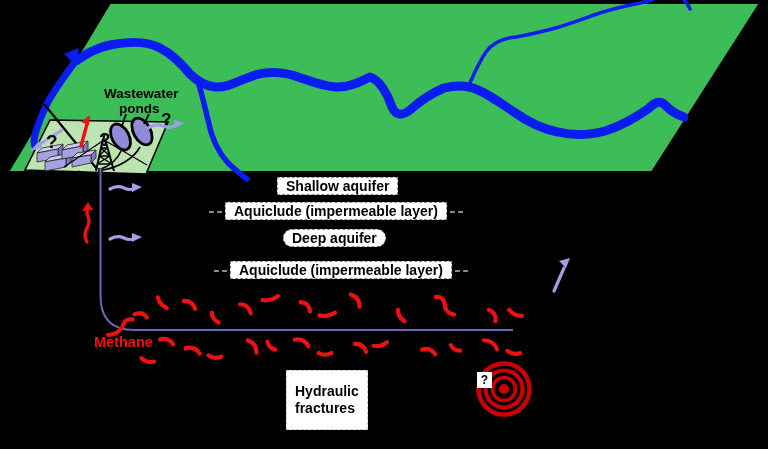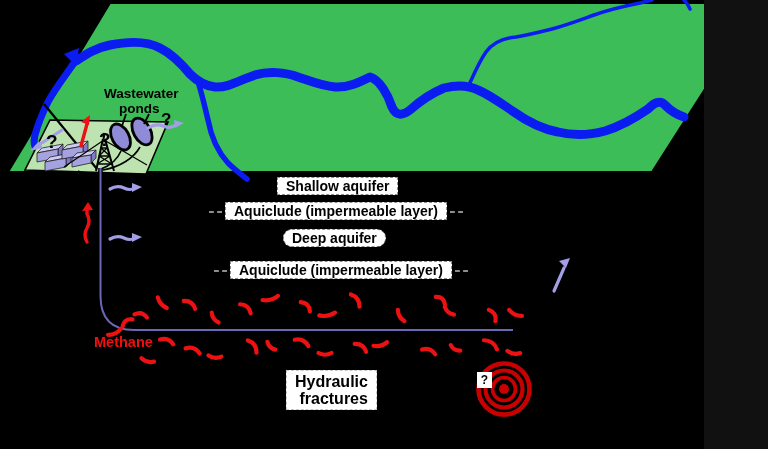--- a/index.html
+++ b/index.html
@@ -1,16 +1,16 @@
 <!DOCTYPE html>
 <html style="--background: #000000; --field_green: #3cbd58; --pad_green: #bde4b0; --river_blue: #0b1cf0; --lavender: #a29fe6; --pond_fill: #8f8bd6; --truck_front: #a5a2e2; --truck_top: #cfccf2; --truck_side: #807cc4; --red: #ee1111; --dark_red: #c80000; --well_blue: #6a66b8; --label_bg: #ffffff; --dash_gray: #8d8d8d;"><head>
 <meta charset="utf-8">
 <style>
   html,body{margin:0;padding:0;background:#111;}
-  .stage{position:relative;width:704px;height:449px;background:var(--background,#000);
+  .stage{position:relative;width:768px;height:449px;background:var(--background,#000);
          overflow:hidden;font-family:"Liberation Sans",sans-serif;}
   .stage svg{position:absolute;left:0;top:0;}
 
   
   .field{fill:var(--field_green);stroke:#000;stroke-width:2;}
   .pad{fill:var(--pad_green);stroke:#000;stroke-width:1.6;}
   .river{stroke:var(--river_blue);fill:none;stroke-linecap:round;stroke-linejoin:round;}
   .river-fill{fill:var(--river_blue);}
   .blk{stroke:#000;fill:none;}
   .pond{fill:var(--pond_fill);stroke:#000;stroke-width:2.8;}
@@ -31,22 +31,22 @@
 
   
   .layer-label{position:absolute;background:var(--label_bg);color:#000;font-weight:bold;
                font-size:14px;line-height:16px;padding:0 8px;white-space:nowrap;
                border:1px dashed var(--dash_gray);}
   .aquiclude::before,.aquiclude::after{content:"";position:absolute;top:50%;width:13px;
                border-top:2px dashed var(--dash_gray);}
   .aquiclude::before{left:-17px;}
   .aquiclude::after{right:-17px;}
   .hf-label{position:absolute;left:286px;top:370px;background:var(--label_bg);color:#000;
-            font-weight:bold;font-size:16px;line-height:17px;text-align:right;
-            padding:2px 8px;border:1px dashed #c6c6c6;}
+            font-weight:bold;font-size:14px;line-height:17px;text-align:left;
+            padding:12px 8px;border:1px dashed #c6c6c6;}
   .ring-q{position:absolute;left:477px;top:372px;width:15px;height:16px;
           background:var(--label_bg);color:#000;font-weight:bold;font-size:12px;
           display:flex;align-items:center;justify-content:center;}
 </style>
 </head>
 <body>
 
 <div class="stage">
   <svg width="768" height="449" viewBox="0 0 768 449">
 

